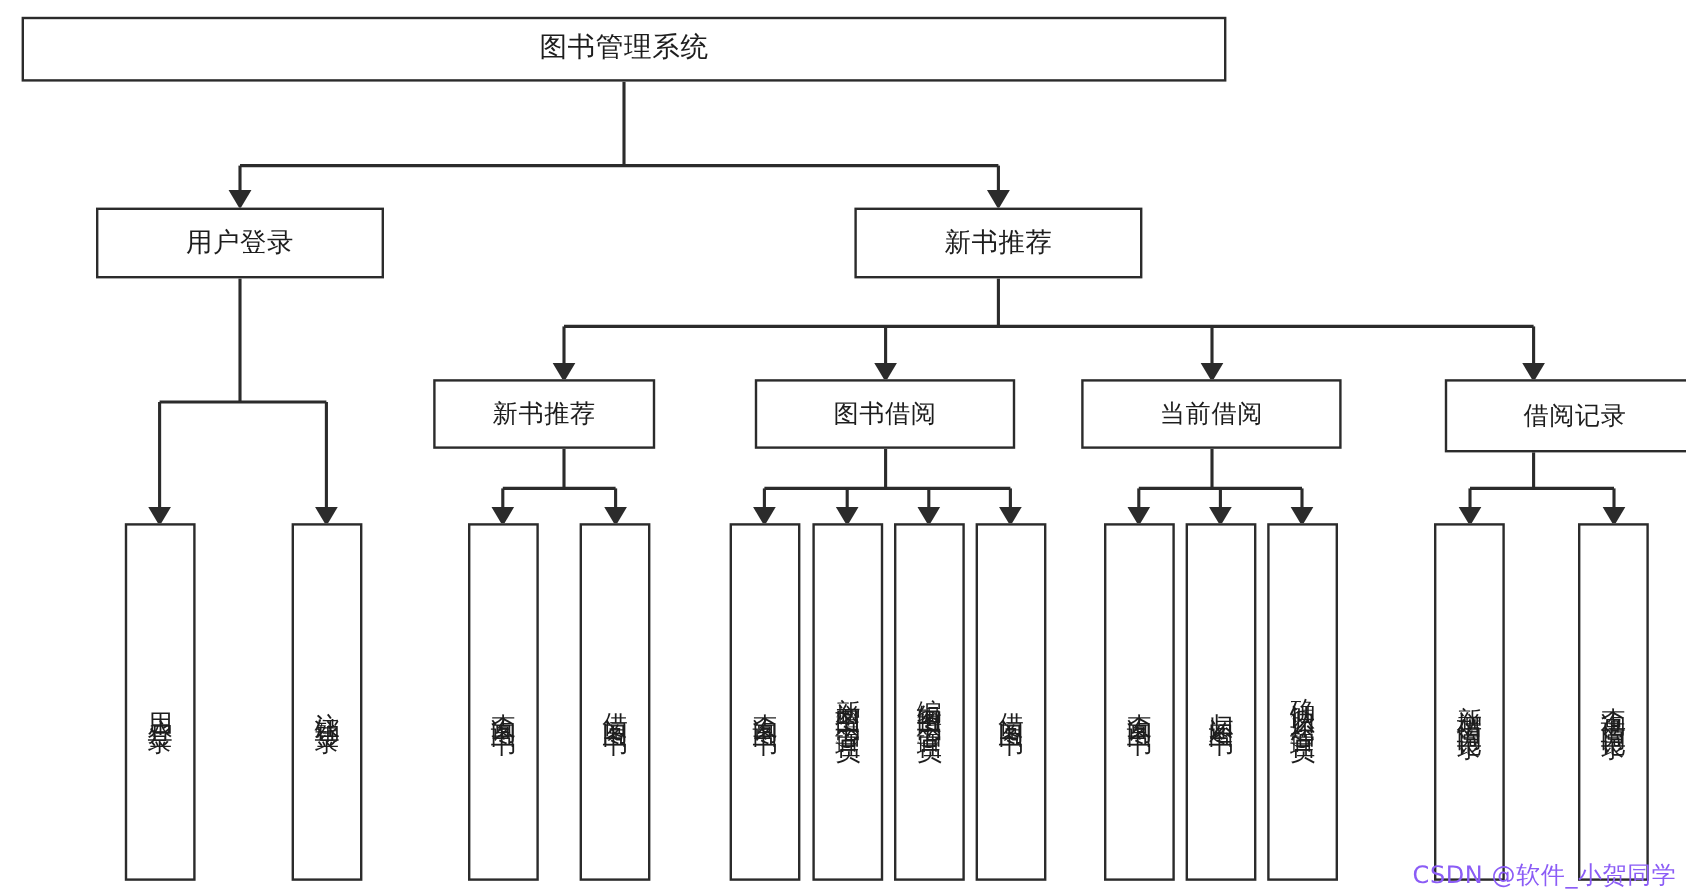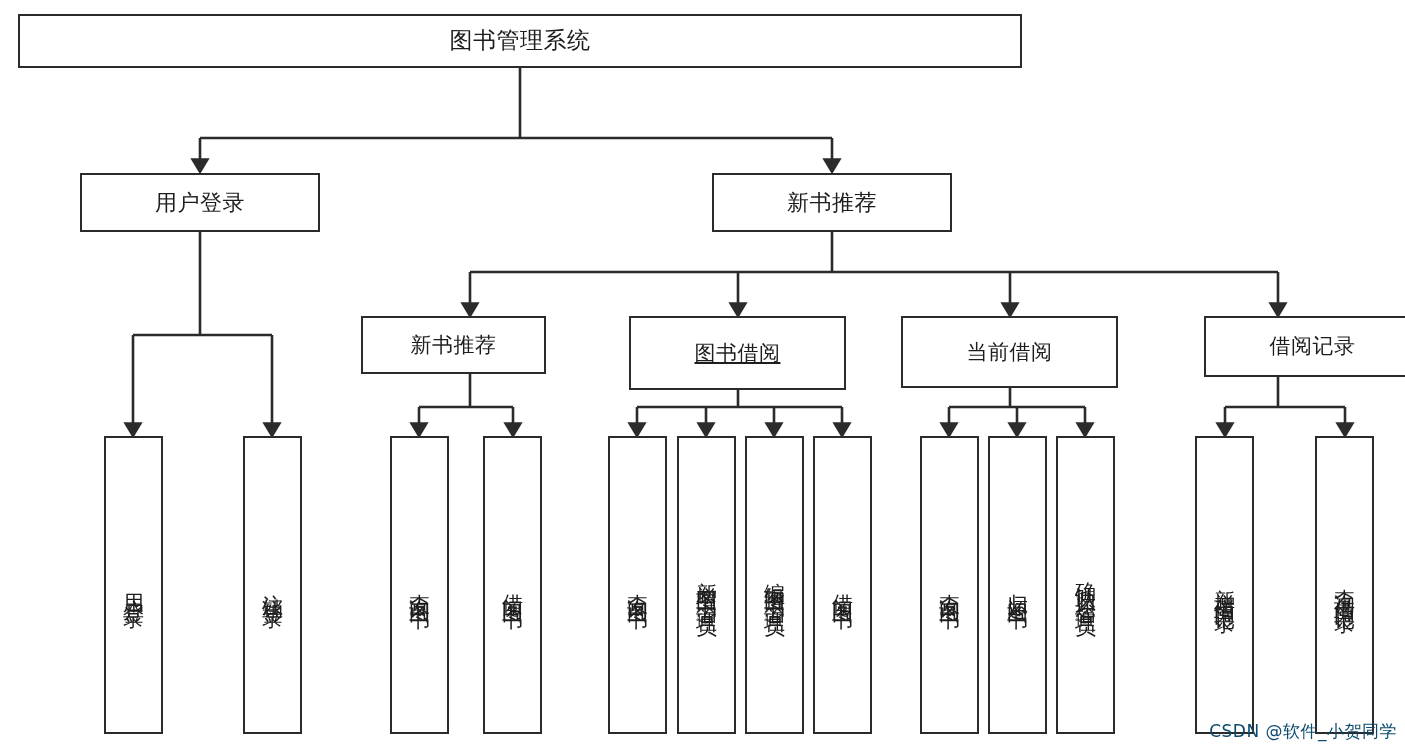--- a/index.html
+++ b/index.html
@@ -60,22 +60,22 @@
   }
   .node.root .node-label { font-size: 23px; }
   .node.lvl2 .node-label { font-size: 22px; }
   .node.lvl3 .node-label { font-size: 21px; }
   .node.vert  .node-label { font-size: 21px; }
 
   .watermark {
     position: absolute;
     right: 8px;
     bottom: 4px;
-    font-size: 17px;
-    color: #0c4a6e;
+    font-size: 20px;
+    color: #8b5cf6;
     letter-spacing: 0.5px;
     white-space: nowrap;
     font-family: "DejaVu Sans", "Liberation Sans", sans-serif;
     margin-top: 34px;
   }
 </style>
 </head>
 <body>
 
 <div id="canvas">
@@ -141,24 +141,24 @@
   <div class="node lvl2 horiz" style="left:80px; top:173px; width:240px; height:59px;">
     <span class="node-label">用户登录</span>
   </div>
   <div class="node lvl2 horiz" style="left:712px; top:173px; width:240px; height:59px;">
     <span class="node-label">新书推荐</span>
   </div>
 
   <div class="node lvl3 horiz" style="left:361px; top:316px; width:185px; height:58px;">
     <span class="node-label">新书推荐</span>
   </div>
-  <div class="node lvl3 horiz" style="left:629px; top:316px; width:217px; height:74px;text-decoration:underline;">
+  <div class="node lvl3 horiz" style="left:629px; top:316px; width:217px; height:58px;">
     <span class="node-label">图书借阅</span>
   </div>
-  <div class="node lvl3 horiz" style="left:901px; top:316px; width:217px; height:72px;">
+  <div class="node lvl3 horiz" style="left:901px; top:316px; width:217px; height:58px;">
     <span class="node-label">当前借阅</span>
   </div>
   <div class="node lvl3 horiz" style="left:1204px; top:316px; width:217px; height:61px;">
     <span class="node-label">借阅记录</span>
   </div>
 
   <div class="node vert" style="left:104px; top:436px; width:59px; height:298px;">
     <span class="node-label">用户登录</span>
   </div>
   <div class="node vert" style="left:243px; top:436px; width:59px; height:298px;">

